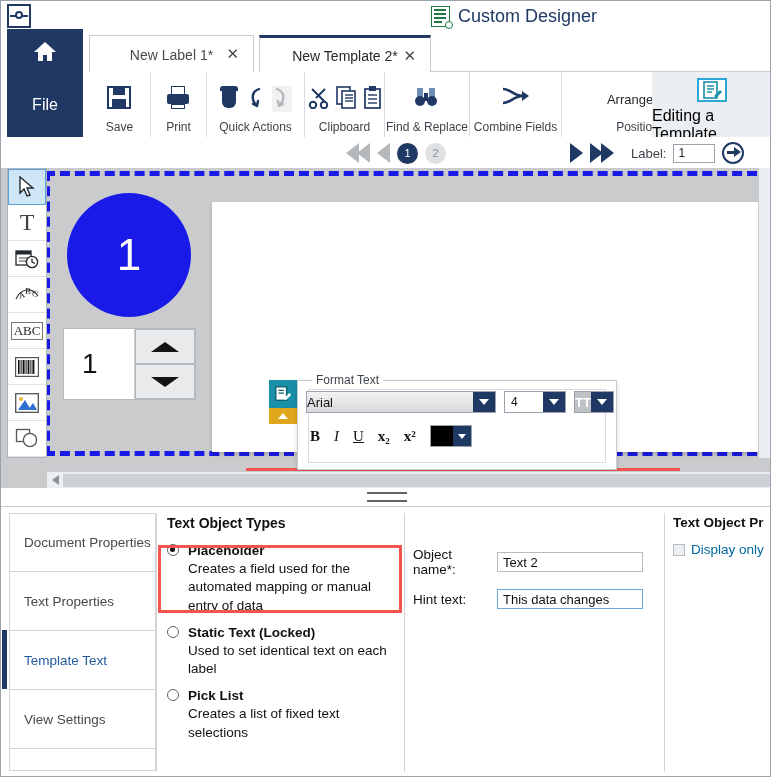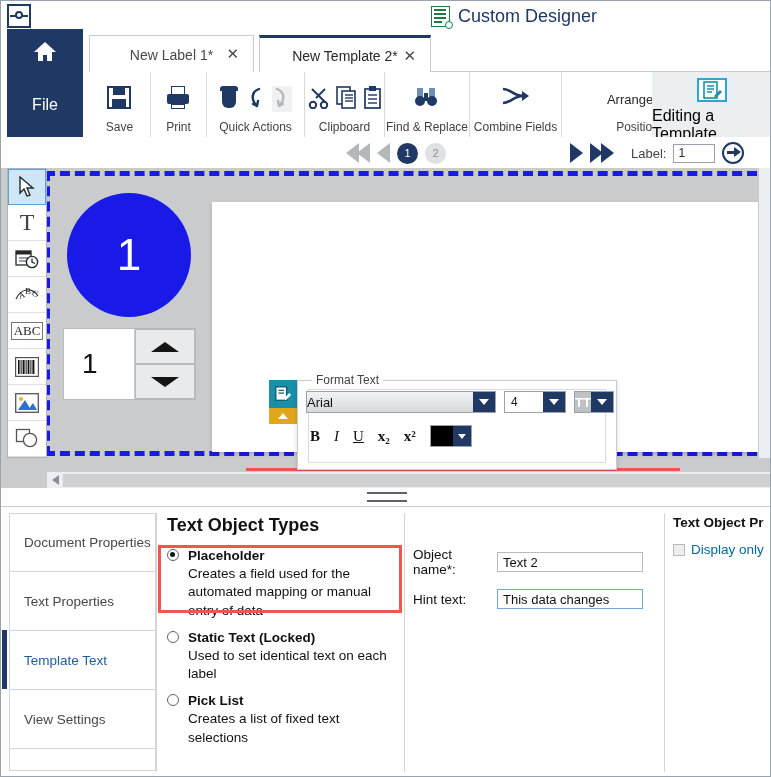--- a/index.html
+++ b/index.html
@@ -276,21 +276,21 @@
     position:relative;width:100%;height:59px;border:1px solid #d3d6d9;border-top:none;box-sizing:border-box;
     display:flex;align-items:center;padding-left:14px;font-size:13.5px;color:#46494d;cursor:pointer;background:#fff;
   }
   .stab:first-child{border-top:1px solid #d3d6d9;}
   .stab.active{color:#1f5a9e;}
   .stab.active:before{content:"";position:absolute;left:-8px;top:-1px;width:5px;height:59px;background:#1f3864;}
   .stab.blank{height:22px;}
   .vdiv{position:absolute;top:6px;width:1px;height:259px;background:#d3d6d9;}
 
   .col2{position:absolute;left:166px;top:8px;width:230px;}
-  .col2 h3{margin:0 0 10px 0;font-size:18px;color:#111;}
+  .col2 h3{margin:0 0 10px 0;font-size:14px;color:#111;}
   .optrow{position:relative;display:flex;gap:9px;margin-bottom:9px;}
   .radio{
     width:12px;height:12px;border:1.5px solid #5d6369;border-radius:50%;background:#fff;flex:0 0 auto;margin-top:3px;
     box-sizing:border-box;cursor:pointer;position:relative;
   }
   .radio.on:after{content:"";position:absolute;left:2px;top:2px;width:5px;height:5px;border-radius:50%;background:#111;}
   .opt-t{font-size:13.5px;font-weight:bold;color:#111;}
   .opt-d{font-size:13.5px;color:#111;line-height:1.28;}
   .red-opt-box{
     position:absolute;left:157px;top:38px;width:244px;height:68px;border:3px solid #f2544e;box-sizing:border-box;pointer-events:none;

